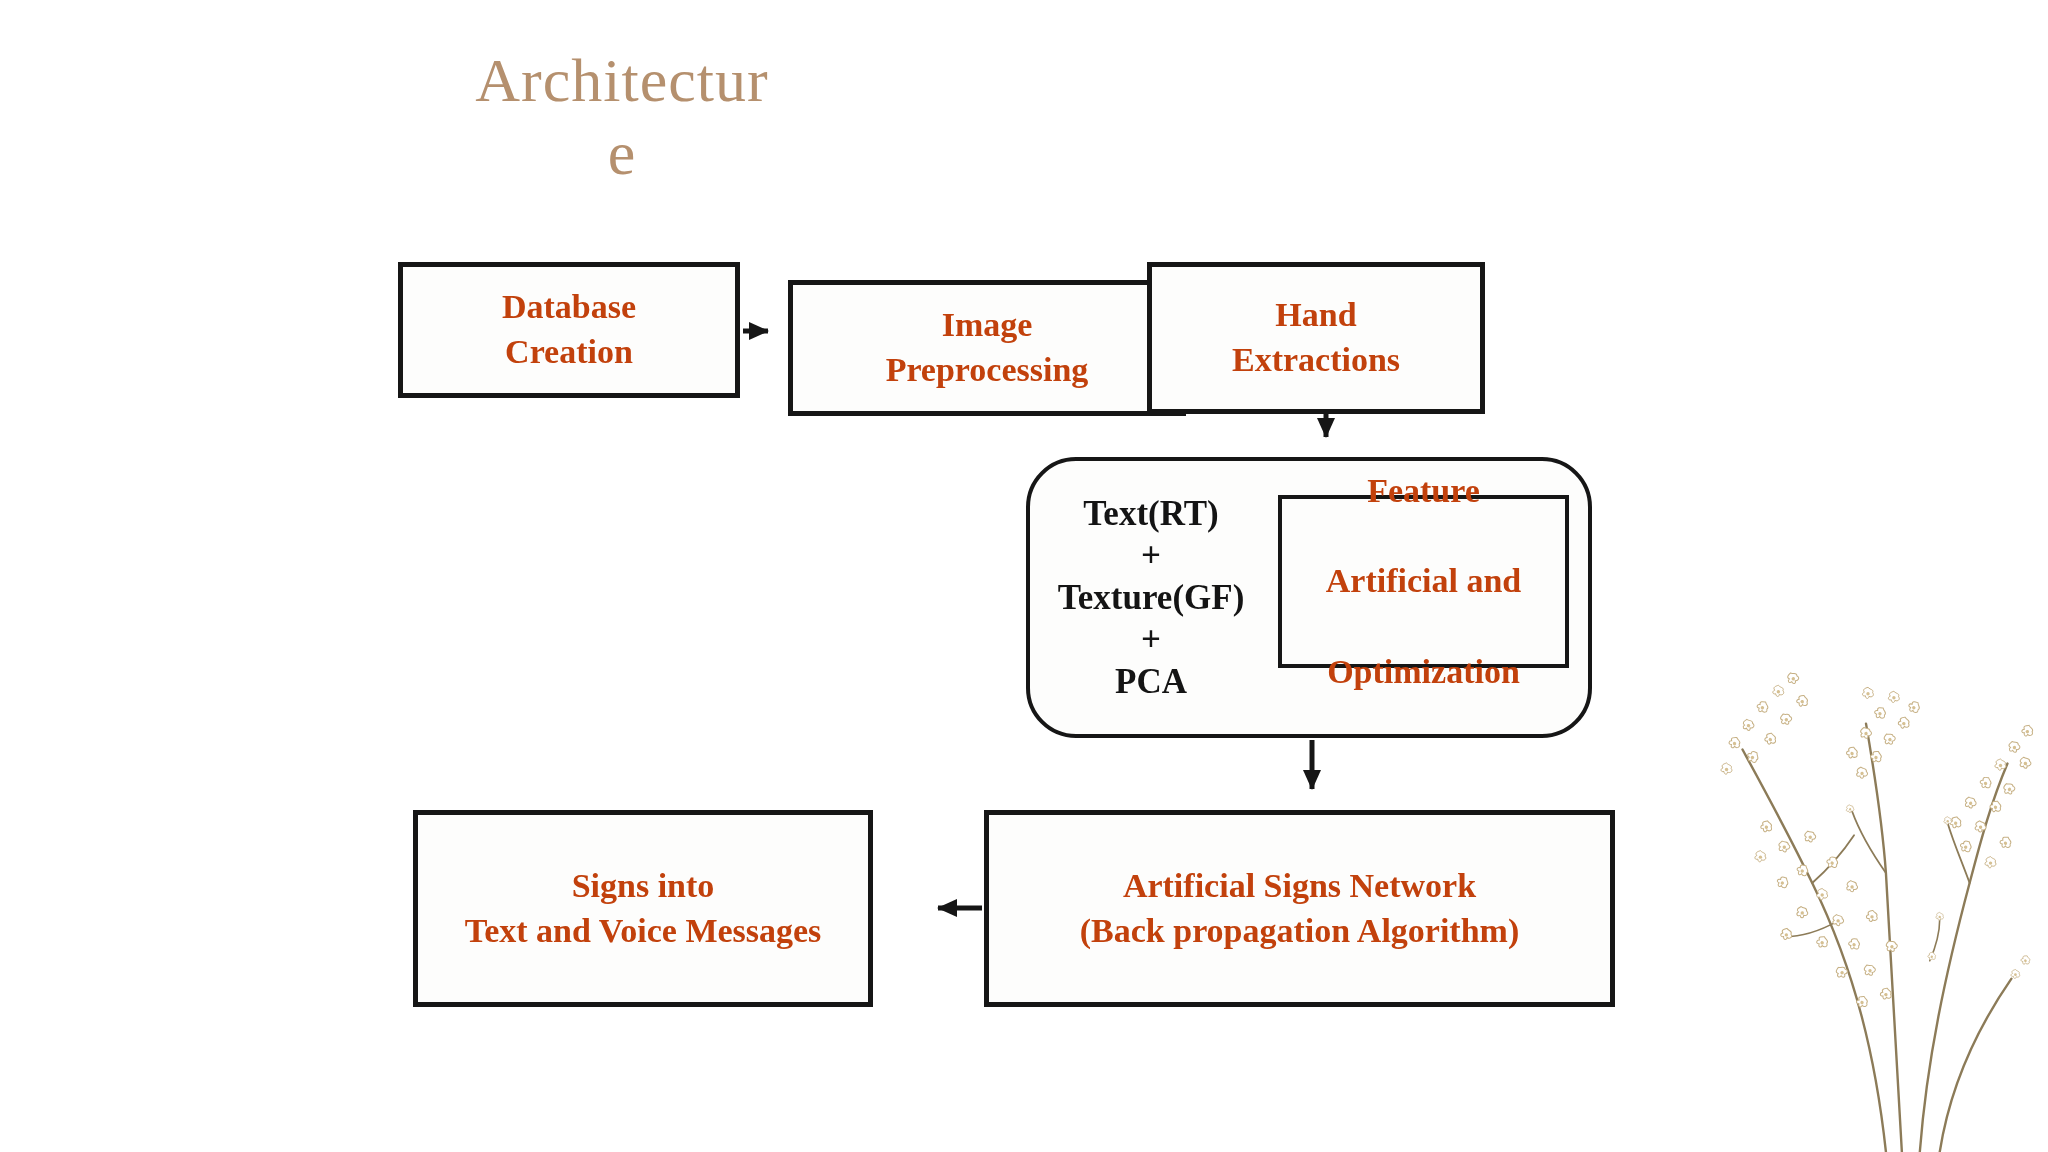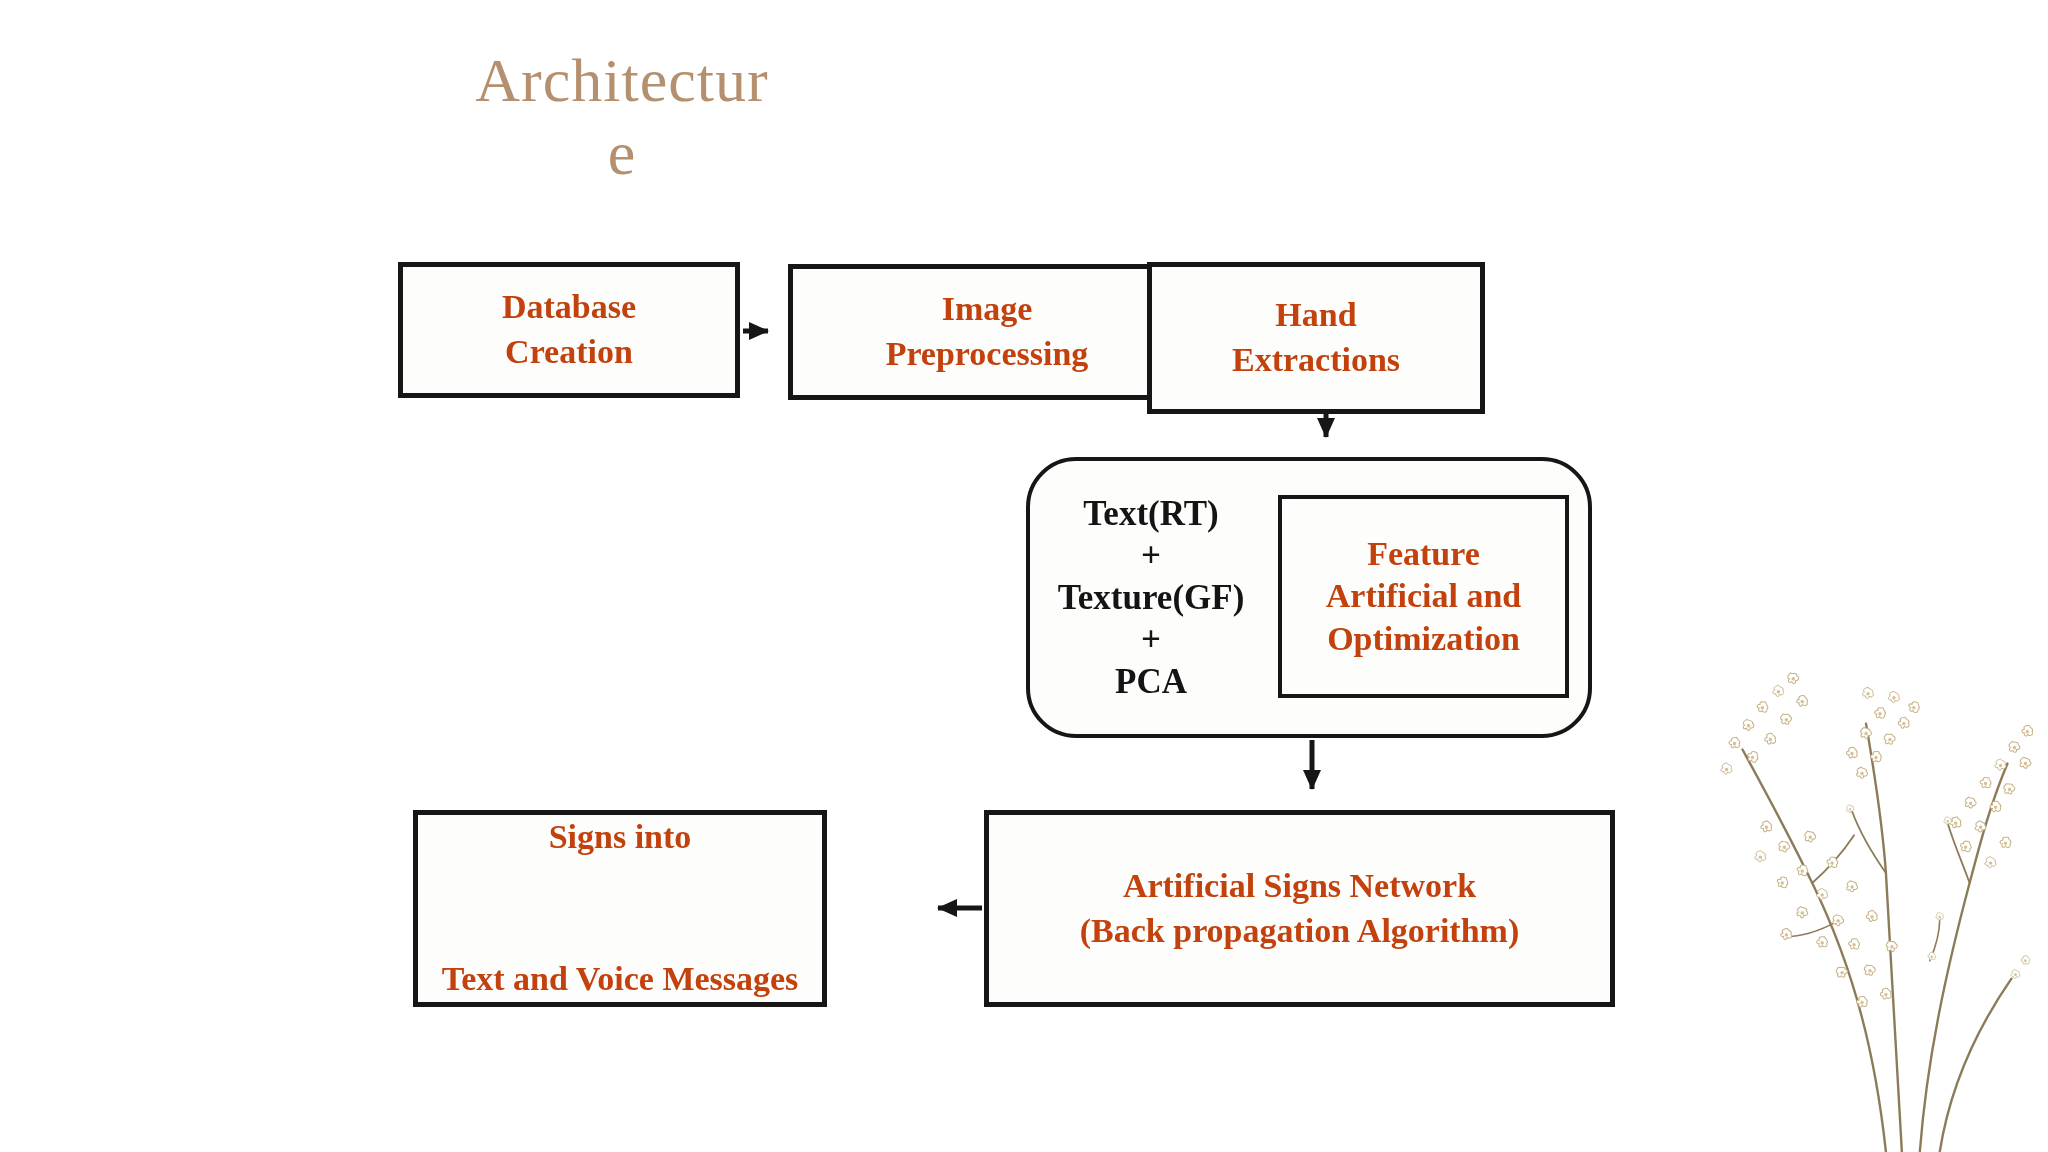--- a/index.html
+++ b/index.html
@@ -16,33 +16,33 @@
   #title span{display:block;}
   
   .dbox{
     position:absolute;box-sizing:border-box;border:5px solid #161616;
     background:#fdfdfc;display:flex;flex-direction:column;
     align-items:center;justify-content:center;text-align:center;
     color:#c2410c;font-weight:bold;font-size:34px;line-height:1.32;
     font-family:"Liberation Serif",serif;
   }
   #box-database{left:398px;top:262px;width:342px;height:136px;}
-  #box-preprocess{left:788px;top:264px;width:398px;height:136px;}
+  #box-preprocess{left:788px;top:280px;width:398px;height:136px;}
   #box-hand{left:1147px;top:262px;width:338px;height:152px;}
   #box-rounded{
     left:1026px;top:457px;width:566px;height:281px;border-width:4px;
     border-radius:50px;flex-direction:row;justify-content:flex-start;
   }
   #feature-stack{
     position:absolute;left:1046px;top:490px;width:210px;height:215px;
     display:flex;flex-direction:column;align-items:center;justify-content:center;
     text-align:center;color:#141414;font-weight:bold;font-size:35px;line-height:1.2;
   }
-  #box-inner{left:1278px;top:495px;width:291px;height:203px;border-width:4px;font-size:34px;line-height:1.25;}
-  #box-signs{left:413px;top:810px;width:414px;height:197px;font-size:34px;justify-content:space-between;}
+  #box-inner{left:1278px;top:495px;width:291px;height:173px;border-width:4px;font-size:34px;line-height:1.25;gap:48px;}
+  #box-signs{left:413px;top:810px;width:460px;height:197px;font-size:34px;}
   #box-ann{left:984px;top:810px;width:631px;height:197px;font-size:34px;}
   .dbox span, #feature-stack span{display:block;}
   
   #arrows{position:absolute;left:0;top:0;width:2048px;height:1152px;pointer-events:none;}
   
   #flower{position:absolute;left:1690px;top:632px;width:358px;height:520px;}
 </style>
 </head>
 <body>
 

